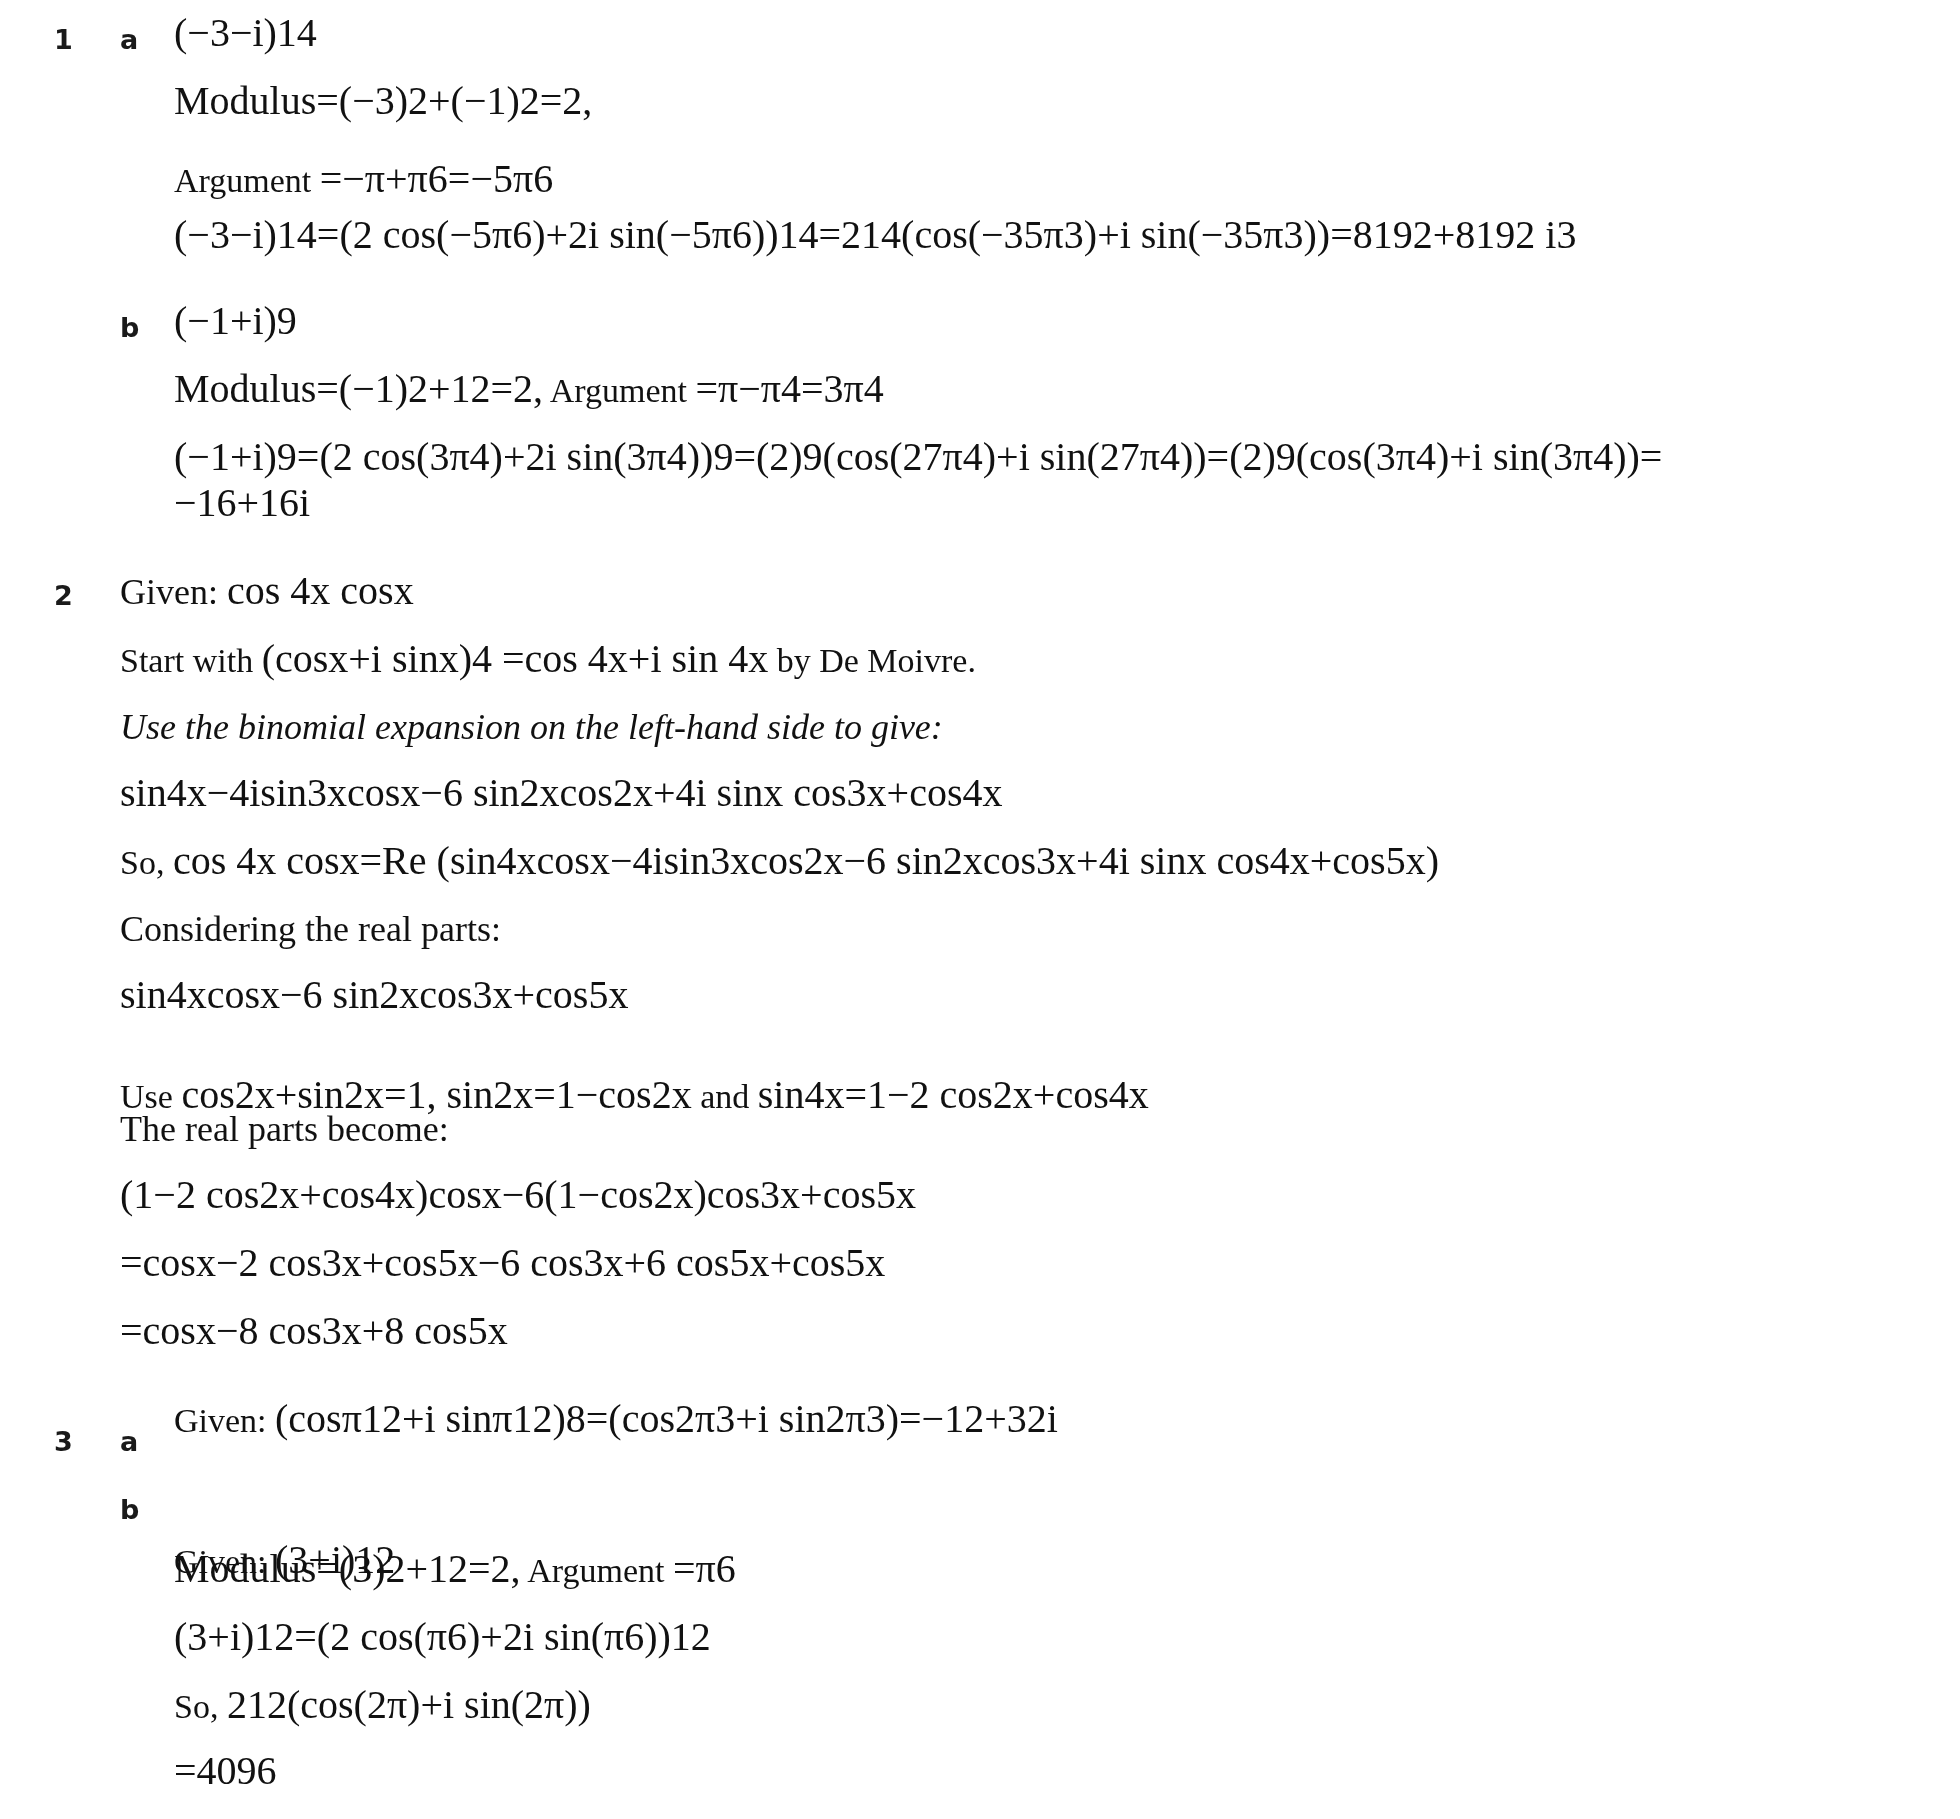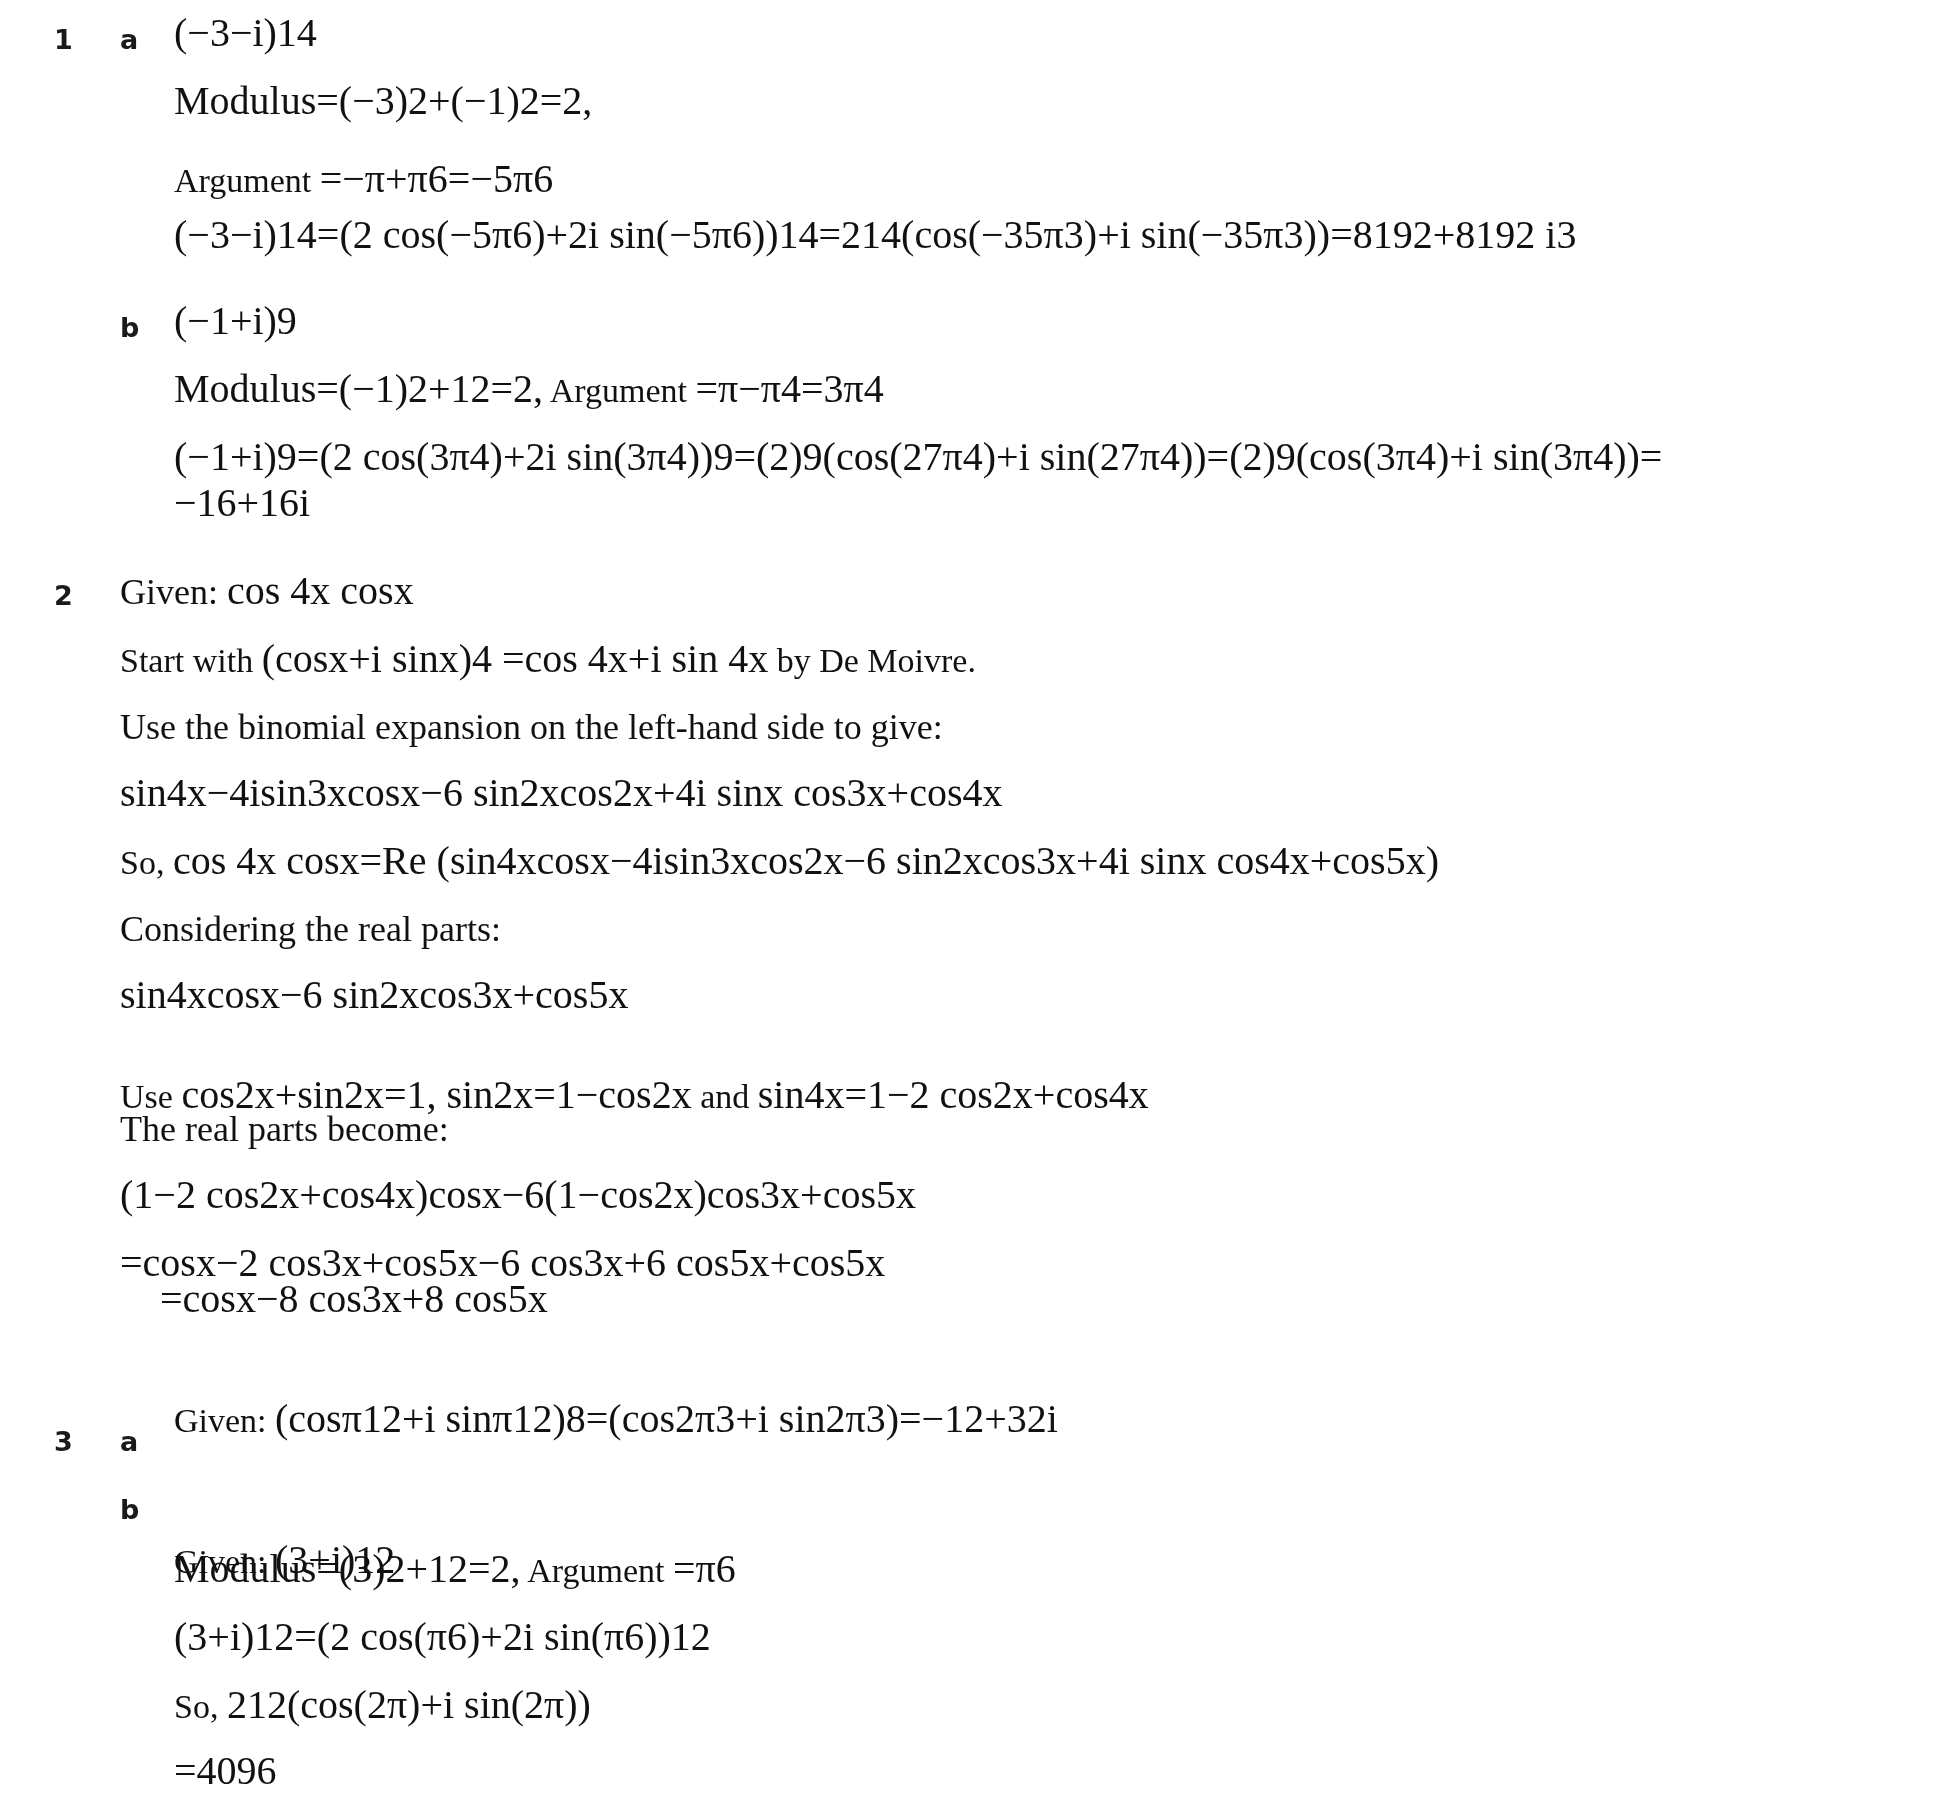--- a/index.html
+++ b/index.html
@@ -48,34 +48,34 @@
 <div class="line ind1" style="top:434px;">(−1+i)9=(2 cos(3π4)+2i sin(3π4))9=(2)9(cos(27π4)+i sin(27π4))=(2)9(cos(3π4)+i sin(3π4))=</div>
 <div class="line ind1" style="top:480px;">−16+16i</div>
 
 <div class="num" style="top:580px;">2</div>
 <div class="line ind2" style="top:568px;">
   <span class="text">Given: </span><span>cos 4x cosx</span>
 </div>
 <div class="line ind2" style="top:636px;">
   <span class="small">Start with </span><span>(cosx+i sinx)4 =cos 4x+i sin 4x</span><span class="small"> by De Moivre.</span>
 </div>
-<div class="line ind2 text" style="top:704px;">Use the binomial expansion on the left-hand side to give:</div>
+<div class="line ind2 text" style="top:704px;font-style:italic;">Use the binomial expansion on the left-hand side to give:</div>
 <div class="line ind2" style="top:770px;">sin4x−4isin3xcosx−6 sin2xcos2x+4i sinx cos3x+cos4x</div>
 <div class="line ind2" style="top:838px;">
   <span class="small">So, </span><span>cos 4x cosx=Re (sin4xcosx−4isin3xcos2x−6 sin2xcos3x+4i sinx cos4x+cos5x)</span>
 </div>
 <div class="line ind2 text" style="top:906px;">Considering the real parts:</div>
 <div class="line ind2" style="top:972px;">sin4xcosx−6 sin2xcos3x+cos5x</div>
 <div class="line ind2" style="top:1056px;margin-top:16px;">
   <span class="small">Use </span><span>cos2x+sin2x=1, sin2x=1−cos2x</span><span class="small"> and </span><span>sin4x=1−2 cos2x+cos4x</span>
 </div>
 <div class="line ind2 text" style="top:1106px;">The real parts become:</div>
 <div class="line ind2" style="top:1172px;">(1−2 cos2x+cos4x)cosx−6(1−cos2x)cos3x+cos5x</div>
 <div class="line ind2" style="top:1240px;">=cosx−2 cos3x+cos5x−6 cos3x+6 cos5x+cos5x</div>
-<div class="line ind2" style="top:1276px;margin-left:40px;">=cosx−8 cos3x+8 cos5x</div>
+<div class="line ind2" style="top:1308px;">=cosx−8 cos3x+8 cos5x</div>
 
 <div class="num" style="top:1426px;">3</div>
 <div class="sub" style="top:1426px;">a</div>
 <div class="line ind1" style="top:1396px;">
   <span class="small">Given: </span><span>(cosπ12+i sinπ12)8=(cos2π3+i sin2π3)=−12+32i</span>
 </div>
 
 <div class="sub" style="top:1494px;">b</div>
 <div class="line ind1" style="top:1537px;">
   <span class="small">Given: </span><span>(3+i)12</span>

